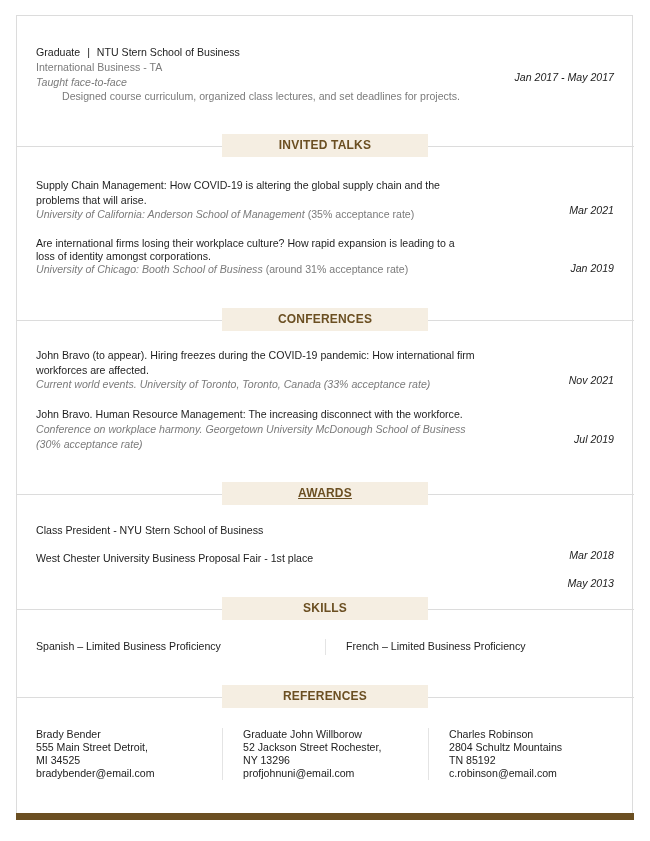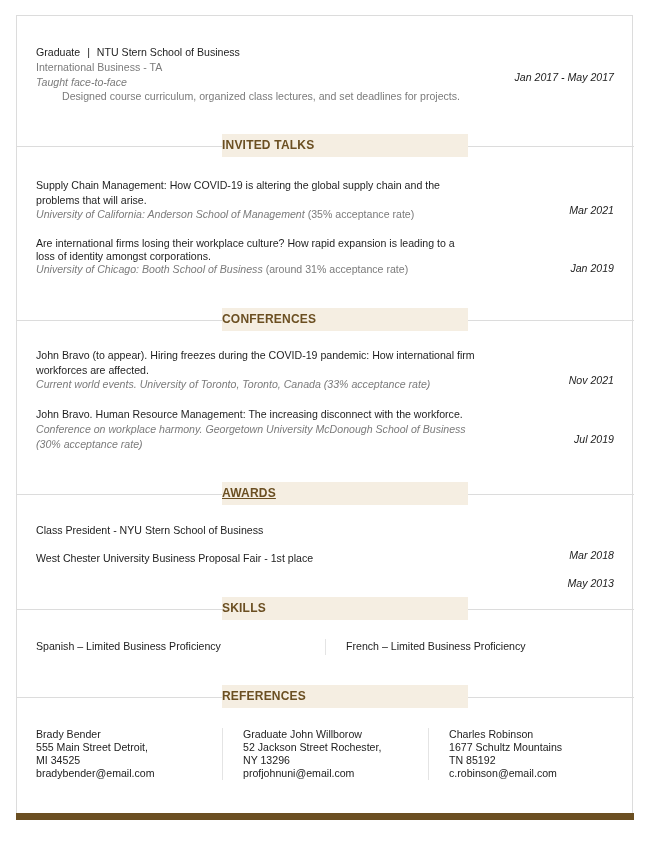--- a/index.html
+++ b/index.html
@@ -8,22 +8,22 @@
   .page { position: absolute; left: 16px; top: 15px; width: 617px; height: 805px;
           border: 1px solid #dcdcdc; border-bottom: none; box-sizing: border-box; background:#fff; }
   .bottom-bar { position: absolute; left: 16px; top: 813px; width: 618px; height: 7px; background: #6b4f22; }
   .abs { position: absolute; }
   .f11 { font-size: 10.6px; line-height: 13px; }
   .bold { font-weight: normal; color: #1e1e1e; }
   .gray { color: #7b7b7b; }
   .ital { font-style: italic; }
   .date { position: absolute; right: 36px; font-style: italic; font-size: 10.6px; line-height: 13px; color: #222; text-align: right; margin-top: 25px; }
   .sec-line { position: absolute; left: 16px; width: 618px; height: 1px; background: #dcdcdc; }
-  .sec-head { position: absolute; left: 222px; width: 246px; height: 23px; background: #f5eee2;
-              color: #6b4f22; font-weight: bold; font-size: 12px; line-height: 23px; 
+  .sec-head { position: absolute; left: 222px; width: 206px; height: 23px; background: #f5eee2;
+              color: #6b4f22; font-weight: bold; font-size: 12px; line-height: 23px; text-align: center;
               letter-spacing: 0.2px; }
   .item-title { position: absolute; left: 36px; width: 440px; font-size: 10.6px; line-height: 14.5px; color: #1e1e1e; }
   .vdiv { position: absolute; width: 1px; background: #e4e4e4; }
   .ref { position: absolute; font-size: 10.6px; line-height: 13px; color: #222; }
 </style>
 </head>
 <body>
 
 <div class="page"></div>
 
@@ -96,18 +96,18 @@
 <div class="vdiv" style="left:222px; top:728px; height:52px;"></div>
 <div class="ref" style="left:243px; top:728px;">
   <div class="bold">Graduate John Willborow</div>
   <div>52 Jackson Street Rochester,</div>
   <div>NY 13296</div>
   <div>profjohnuni@email.com</div>
 </div>
 <div class="vdiv" style="left:428px; top:728px; height:52px;"></div>
 <div class="ref" style="left:449px; top:728px;">
   <div class="bold">Charles Robinson</div>
-  <div>1677 Schultz Mountains</div>
+  <div>2804 Schultz Mountains</div>
   <div>TN 85192</div>
   <div>c.robinson@email.com</div>
 </div>
 
 <div class="bottom-bar"></div>
 
 </body></html>

